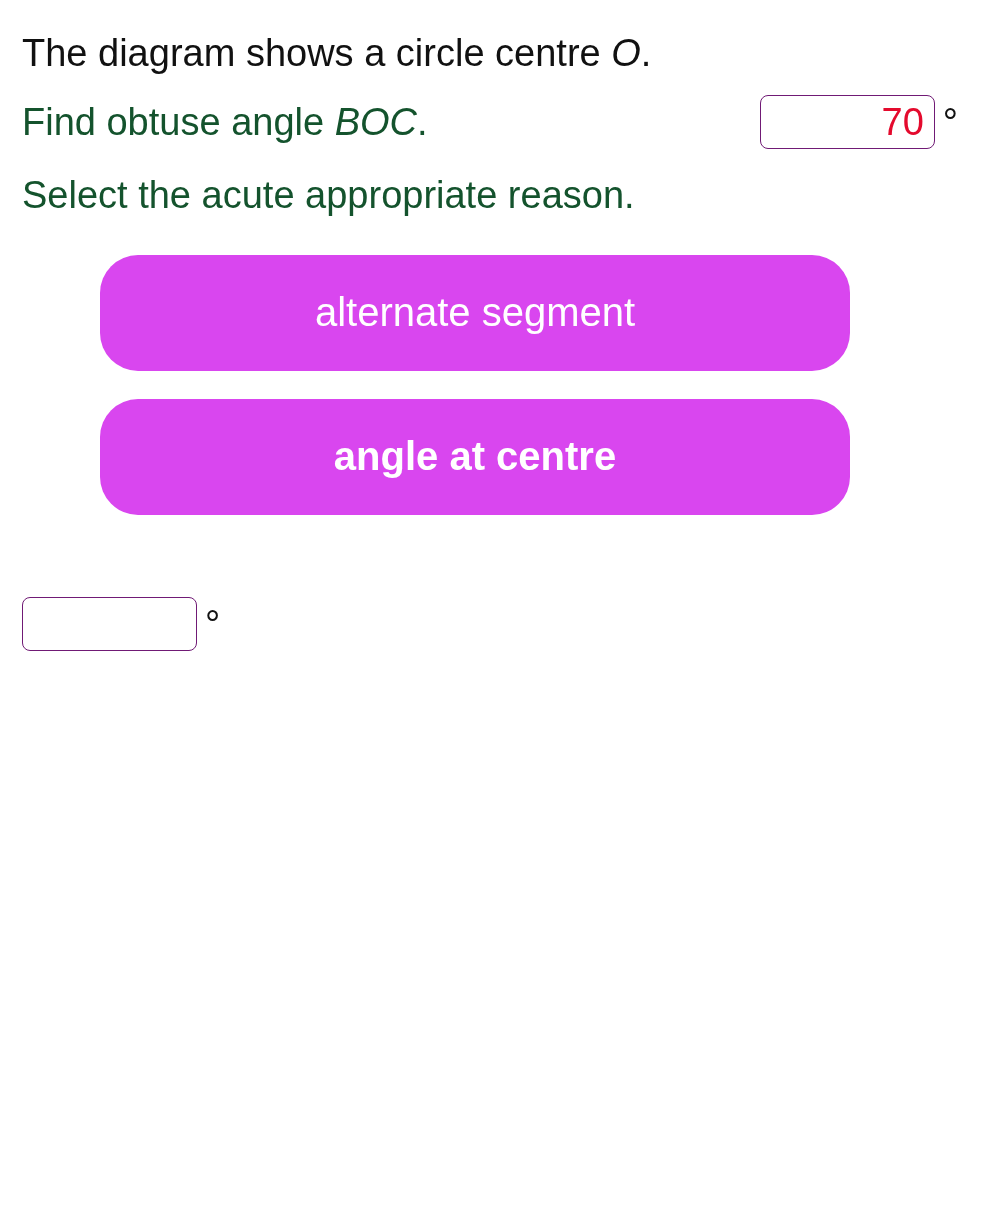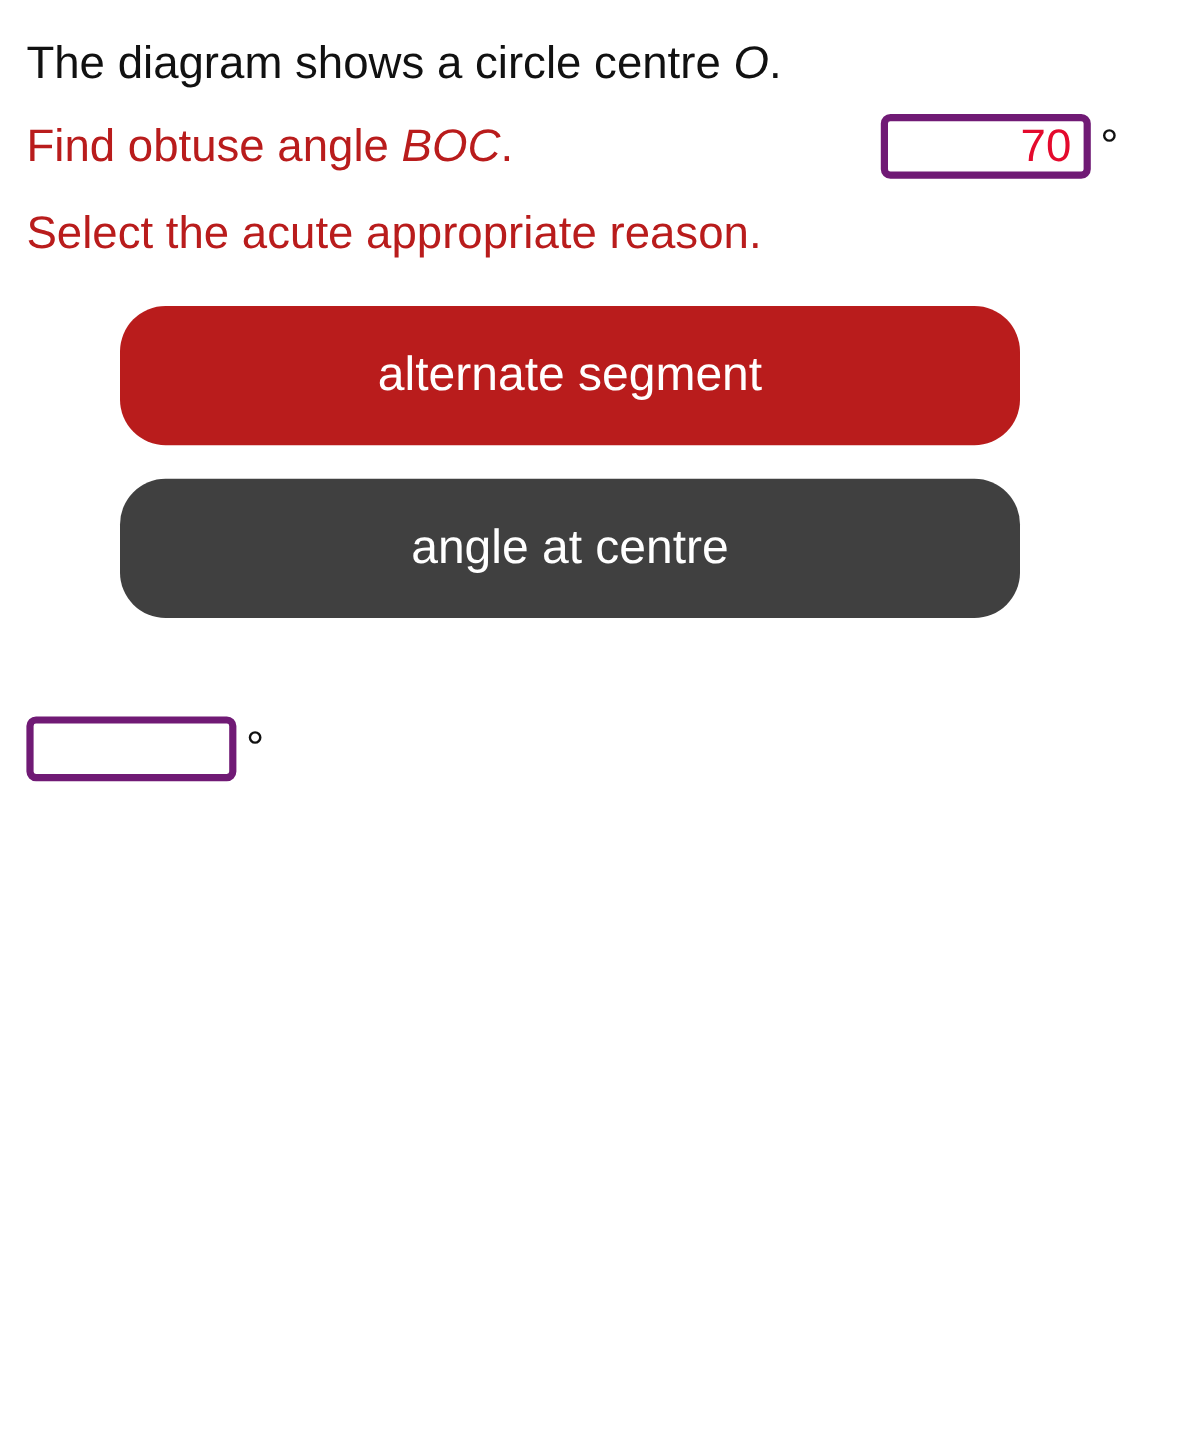--- a/index.html
+++ b/index.html
@@ -6,47 +6,47 @@
   html, body {
     margin: 0;
     padding: 0;
     width: 1000px;
     height: 1211px;
     background: #ffffff;
     font-family: Verdana, Geneva, sans-serif;
     color: #111;
   }
   .wrap {
-    padding: 18px 28px 18px 22px;
+    padding: 18px 2px 18px 22px;
     font-size: 38px;
     line-height: 1.55;
   }
   .line {
     margin: 6px 0 10px 0;
   }
   .em { font-style: italic; }
-  .prompt { color: #b91c1c; }
+  .prompt { color: #14532d; }
   .row {
     display: flex;
     align-items: center;
     justify-content: space-between;
     margin: 6px 0 14px 0;
     gap: 18px;
   }
   .row .prompt-text { flex: 1; }
   .answer-group {
     display: flex;
     align-items: center;
     gap: 6px;
     margin-right: 40px;
   }
   .input-box {
     width: 175px;
     height: 54px;
-    border: 6px solid #701a75;
+    border: 1px solid #701a75;
     border-radius: 8px;
     background: #fff;
     font-family: Verdana, Geneva, sans-serif;
     font-size: 38px;
     text-align: right;
     padding: 2px 10px 2px 6px;
     color: #e40a2d;
     outline: none;
   }
   .input-box.empty { color: #111; }
@@ -66,22 +66,22 @@
     display: flex;
     align-items: center;
     justify-content: center;
     color: #ffffff;
     font-size: 40px;
     cursor: pointer;
     user-select: none;
     border: none;
     font-family: Verdana, Geneva, sans-serif;
   }
-  .opt.navy { background: #b91c1c; }
-  .opt.pink { background: #404040; }
+  .opt.navy { background: #d946ef; }
+  .opt.pink { background: #d946ef; font-weight: bold; }
   .spacer { height: 48px; }
 </style>
 </head>
 <body>
 
 <div class="wrap">
 
   <div class="line">
     <span>The diagram shows a circle centre </span><span class="em">O</span><span>.</span>
   </div>

